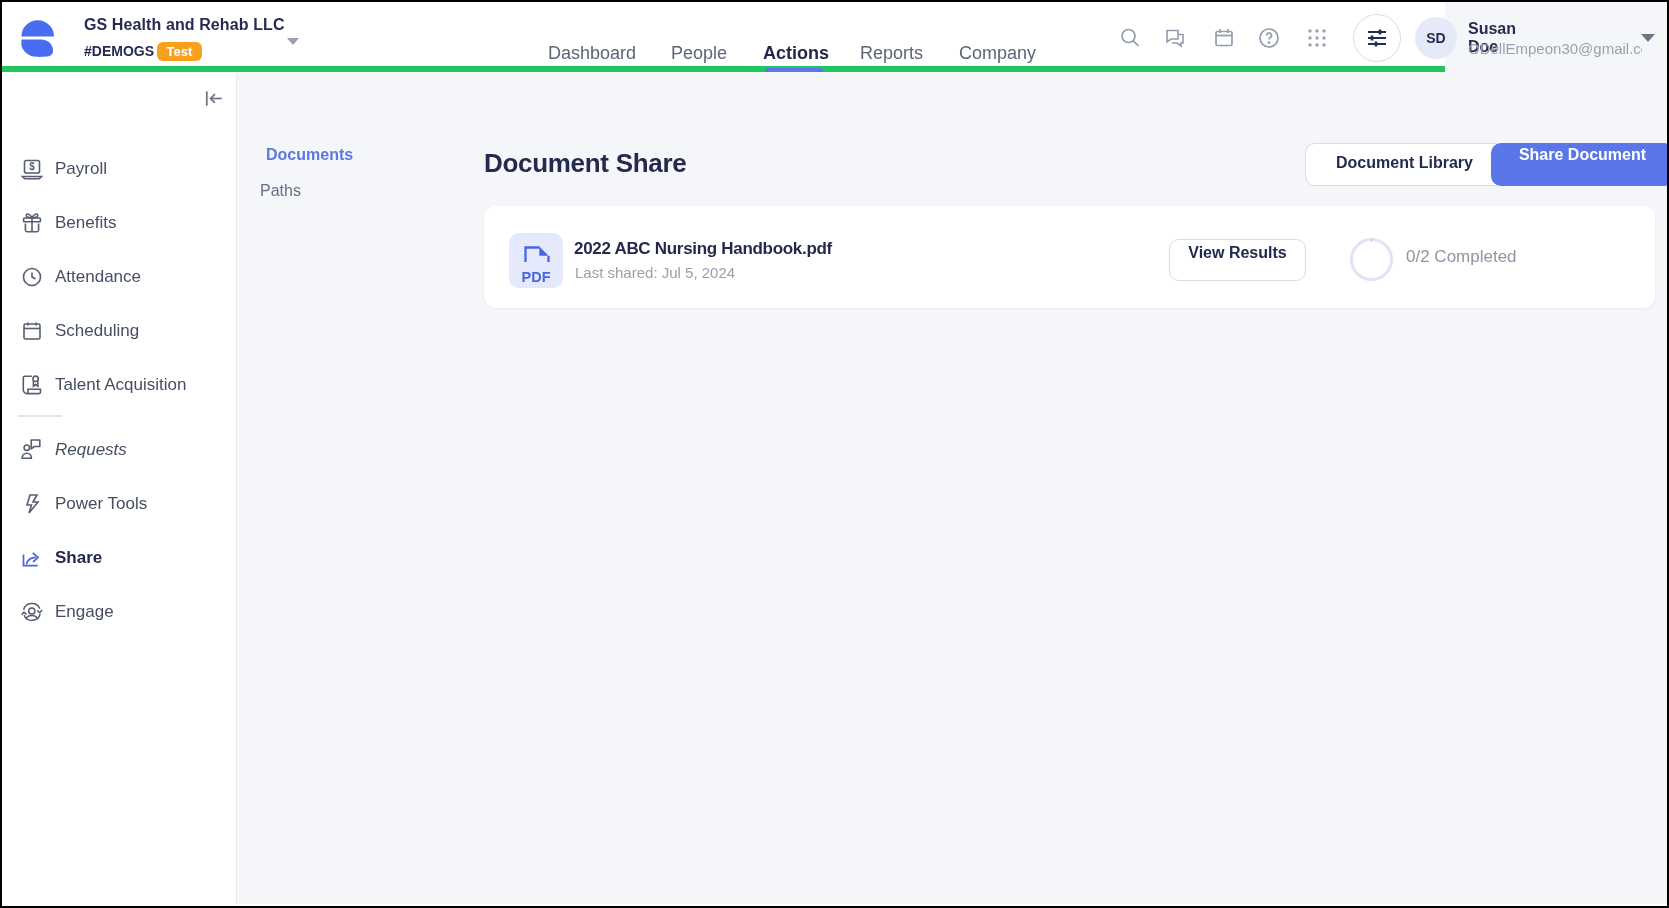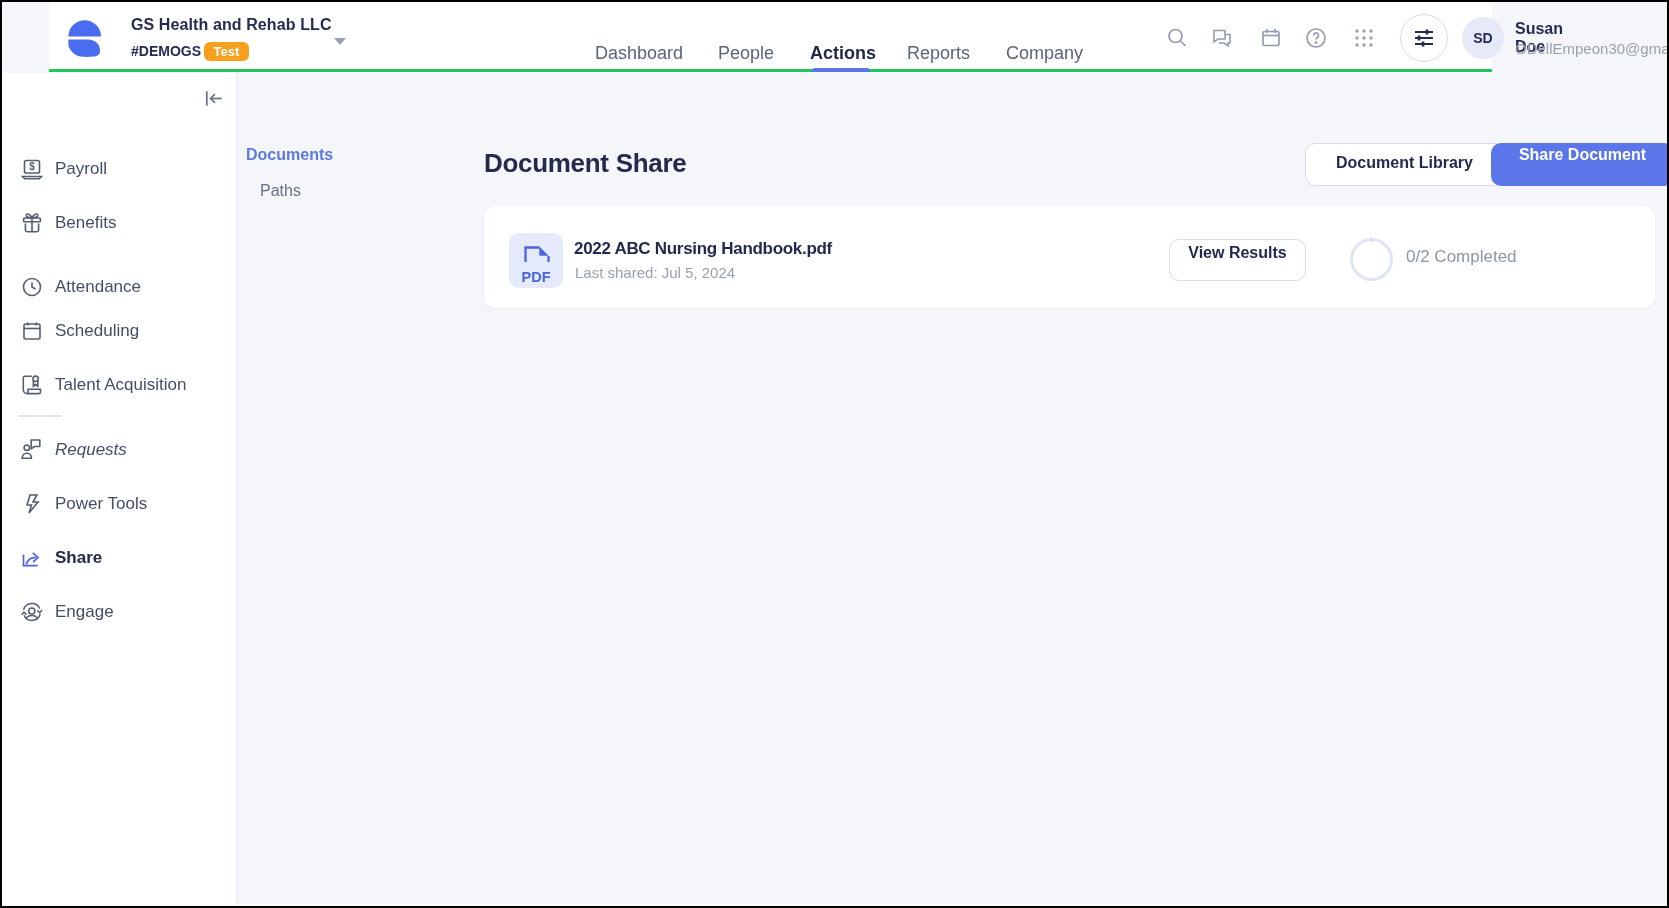--- a/index.html
+++ b/index.html
@@ -5,21 +5,21 @@
   * { margin:0; padding:0; box-sizing:border-box; }
   html,body { width:1669px; height:908px; overflow:hidden; }
   body {
     font-family:"Liberation Sans", sans-serif;
     background:#f5f6fa;
     position:relative;
     border:2px solid #000;
   }
   .hdr {
     position:absolute; left:0; top:0; width:1443px; height:70px;
-    background:#fff; border-bottom:3px solid #22c55e;margin-left:47px;
+    background:#fff; border-bottom:6px solid #22c55e;
   }
   .logo { position:absolute; left:19px; top:18px; }
   .coname { position:absolute; left:82px; top:14px; font-size:16px; font-weight:700; color:#252b52; letter-spacing:.1px; }
   .codemo { position:absolute; left:82px; top:41px; font-size:14px; font-weight:700; color:#252b52; }
   .badge { position:absolute; left:155px; top:40px; width:45px; height:19px; background:#f6a01d; border-radius:6px; color:#fff; font-size:13px; font-weight:700; text-align:center; line-height:19px; }
   .cocaret { position:absolute; left:285px; top:36px; width:0; height:0; border-left:6px solid transparent; border-right:6px solid transparent; border-top:7px solid #9aa1ae; }
   .nav { position:absolute; top:0; left:0; height:70px; }
   .nav a { position:absolute; top:16px; height:70px; display:flex; align-items:center; font-size:18px; color:#5a6578; text-decoration:none; }
   .nav a.on { color:#1f2749; font-weight:700; }
   .nav .ul { position:absolute; left:763px; top:66px; width:58px; height:4px; background:#5b76e8; border-radius:3px 3px 0 0; }
@@ -29,21 +29,21 @@
   .uname { position:absolute; left:1466px; top:18px; font-size:16px; font-weight:700; color:#252b52; }
   .umail { position:absolute; left:1466px; top:38px; font-size:15px; color:#9aa1ae; width:174px; overflow:hidden; white-space:nowrap; }
   .ucaret { position:absolute; left:1639px; top:32px; width:0; height:0; border-left:7px solid transparent; border-right:7px solid transparent; border-top:8px solid #6d7486; }
   .side { position:absolute; left:0; top:71px; width:235px; height:835px; background:#fff; border-right:1px solid #e9eaf1; }
   .collapse { position:absolute; left:200px; top:14px; width:23px; height:23px; }
   .mi { position:absolute; left:18px; height:24px; display:flex; align-items:center; }
   .mi svg { width:24px; height:24px; }
   .mi span { position:absolute; left:35px; font-size:17px; color:#454e63; white-space:nowrap; }
   .mi.on span { color:#232a4d; font-weight:700; }
   .sdiv { position:absolute; left:16px; top:342px; width:44px; height:2px; background:#e2e5ec; }
-  .subnav1 { position:absolute; left:244px; top:144px; font-size:16px; font-weight:700; color:#5b79e3;text-align:right; }
+  .subnav1 { position:absolute; left:264px; top:144px; font-size:16px; font-weight:700; color:#5b79e3;text-align:right; }
   .subnav2 { position:absolute; left:258px; top:180px; font-size:16px; color:#667086; }
   h1 { position:absolute; left:482px; top:146px; font-size:26px; font-weight:700; color:#232a4d; letter-spacing:-0.3px; }
   .btn-lib { position:absolute; left:1303px; top:141px; width:199px; height:43px; background:#fff; border:1px solid #d8dce6; border-radius:10px; font-size:16px; font-weight:700; color:#232a4d; display:flex; align-items:center; justify-content:center; padding-bottom:3px; font-family:"Liberation Sans", sans-serif; }
   .btn-share { position:absolute; left:1489px; top:141px; width:183px; height:43px; background:#5b76e8; border:none; border-radius:10px; font-size:16px; font-weight:700; color:#fff; display:flex; align-items:center; justify-content:center; padding-bottom:20px; font-family:"Liberation Sans", sans-serif; }
   .card { position:absolute; left:482px; top:204px; width:1171px; height:102px; background:#fff; border-radius:12px; box-shadow:0 1px 3px rgba(30,40,90,.05); }
   .pdftile { position:absolute; left:24.5px; top:27px; width:54px; height:55px; background:#e4e9fb; border-radius:10px; }
   .fname { position:absolute; left:90px; top:33px; font-size:17px; font-weight:700; color:#232a4d; letter-spacing:-0.3px; }
   .fsub { position:absolute; left:91px; top:58px; font-size:15px; color:#9aa0ae; }
   .btn-view { position:absolute; left:685px; top:33px; width:137px; height:42px; background:#fff; border:1px solid #d8dce6; border-radius:10px; font-size:16px; font-weight:700; color:#232a4d; display:flex; align-items:center; justify-content:center; padding-bottom:15px; font-family:"Liberation Sans", sans-serif; }
   .ring { position:absolute; left:865.5px; top:31.5px; width:43px; height:43px; border-radius:50%; border:3px solid #e0e4f5; }
@@ -133,21 +133,21 @@
     </div>
     <div class="mi" style="top:138px;">
       <svg viewBox="0 0 24 24" fill="none" stroke="#565e70" stroke-width="1.6">
         <rect x="3.6" y="7" width="16.8" height="3.7" rx="0.8"></rect>
         <path d="M5.4 12.6v6.5a1.6 1.6 0 0 0 1.6 1.6h10a1.6 1.6 0 0 0 1.6-1.6v-6.5"></path>
         <line x1="12" y1="7" x2="12" y2="20.7"></line>
         <path d="M12 6.7c-4.3 0-6.2-1.1-5.7-2.8.5-1.6 3.8-1.3 5.7 2.8zm0 0c4.3 0 6.2-1.1 5.7-2.8-.5-1.6-3.8-1.3-5.7 2.8z"></path>
       </svg>
       <span>Benefits</span>
     </div>
-    <div class="mi" style="top:202px;text-align:right;">
+    <div class="mi" style="top:192px;text-align:right;">
       <svg viewBox="0 0 24 24" fill="none" stroke="#565e70" stroke-width="1.6">
         <circle cx="12" cy="12" r="8.5"></circle>
         <path d="M12 7.5V12l3.5 2"></path>
       </svg>
       <span>Attendance</span>
     </div>
     <div class="mi" style="top:246px;">
       <svg viewBox="0 0 24 24" fill="none" stroke="#565e70" stroke-width="1.6">
         <rect x="4" y="5" width="16" height="15" rx="1.5"></rect>
         <line x1="4" y1="9.5" x2="20" y2="9.5"></line>

